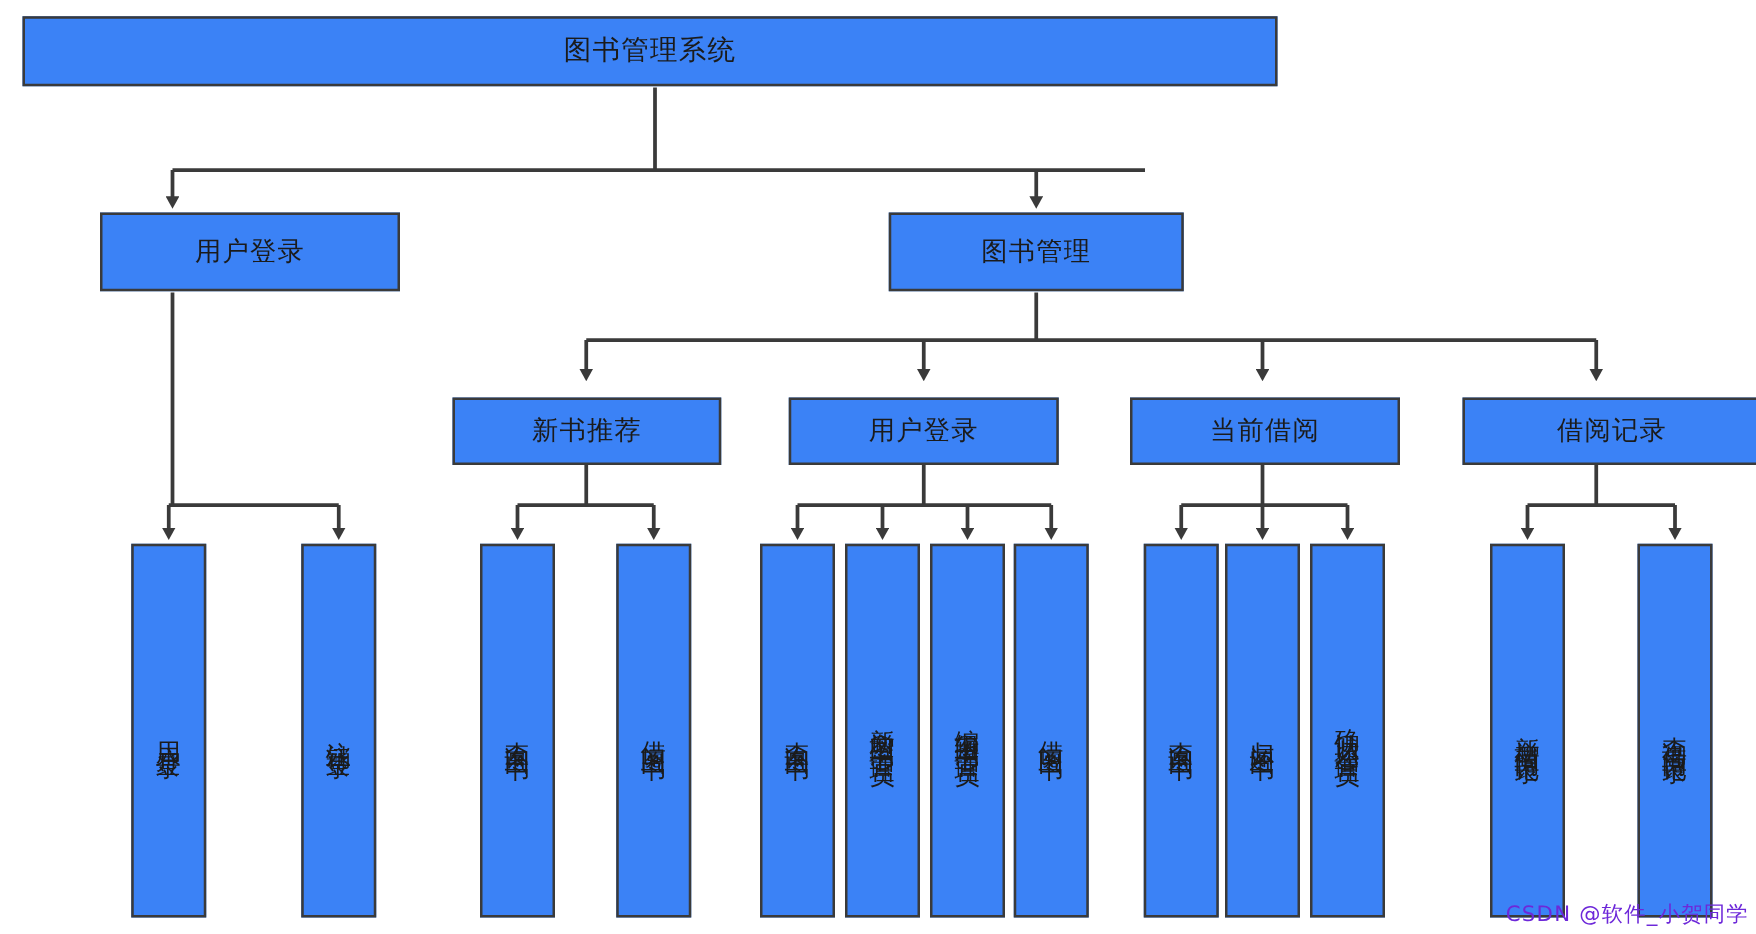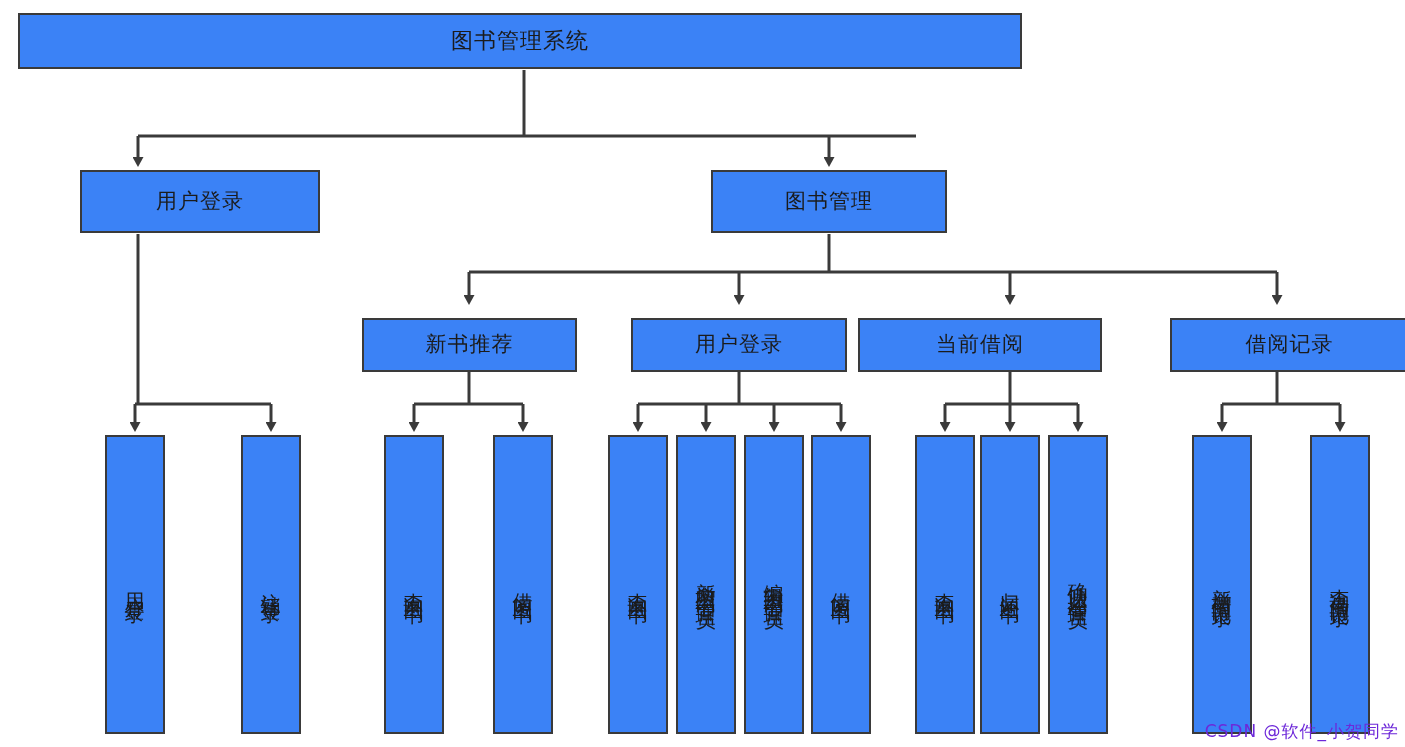--- a/index.html
+++ b/index.html
@@ -121,21 +121,21 @@
   <div class="node h" style="left:711px;top:170px;width:236px;height:63px;">
     <span>图书管理</span>
   </div>
 
   <div class="node h" style="left:362px;top:318px;width:215px;height:54px;">
     <span>新书推荐</span>
   </div>
   <div class="node h" style="left:631px;top:318px;width:216px;height:54px;">
     <span>用户登录</span>
   </div>
-  <div class="node h" style="left:858px;top:318px;width:244px;height:54px;text-align:center;">
+  <div class="node h" style="left:904px;top:318px;width:216px;height:54px;text-align:center;">
     <span>当前借阅</span>
   </div>
   <div class="node h" style="left:1170px;top:318px;width:239px;height:54px;text-align:center;">
     <span>借阅记录</span>
   </div>
 
   <div class="node v" style="left:105px;top:435px;width:60px;height:299px;">
     <span class="vtxt">用户登录</span>
   </div>
   <div class="node v" style="left:241px;top:435px;width:60px;height:299px;">

